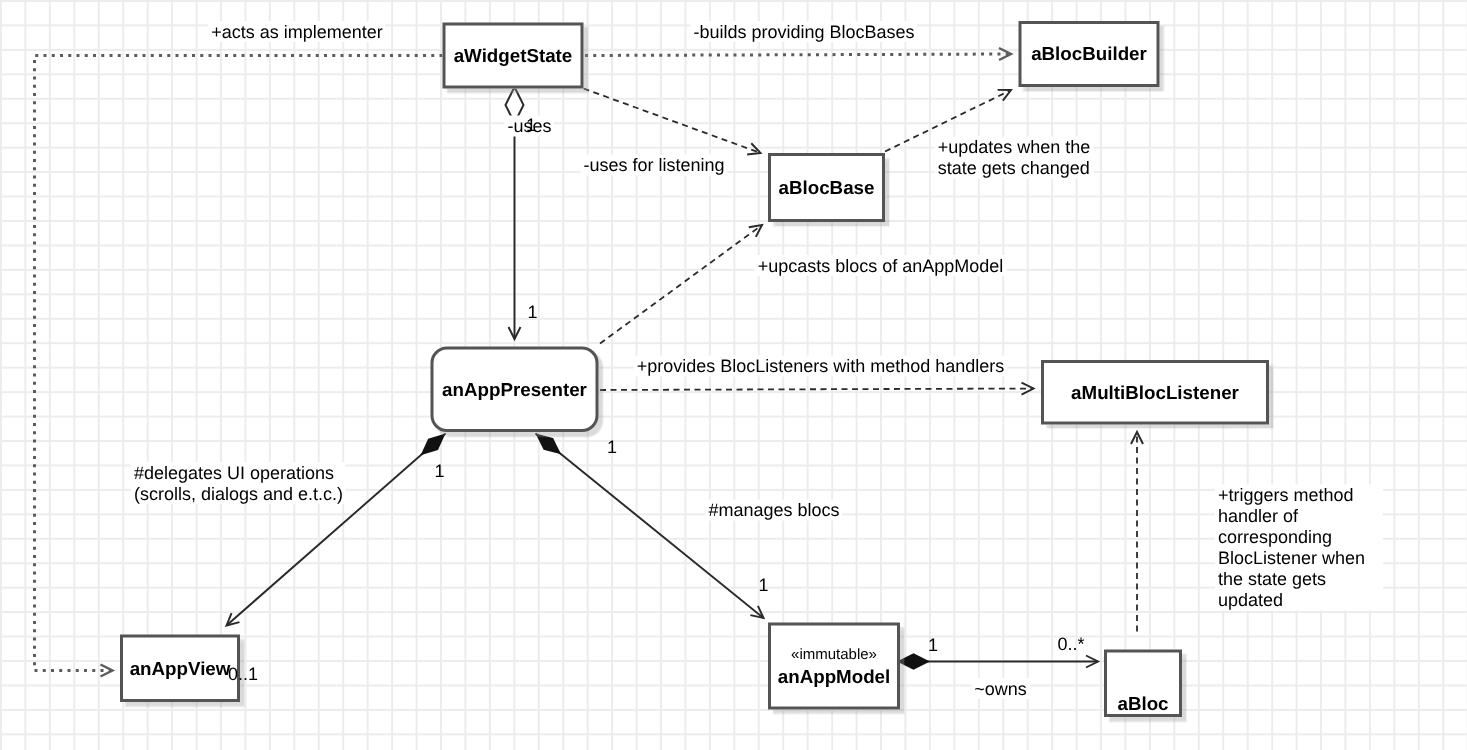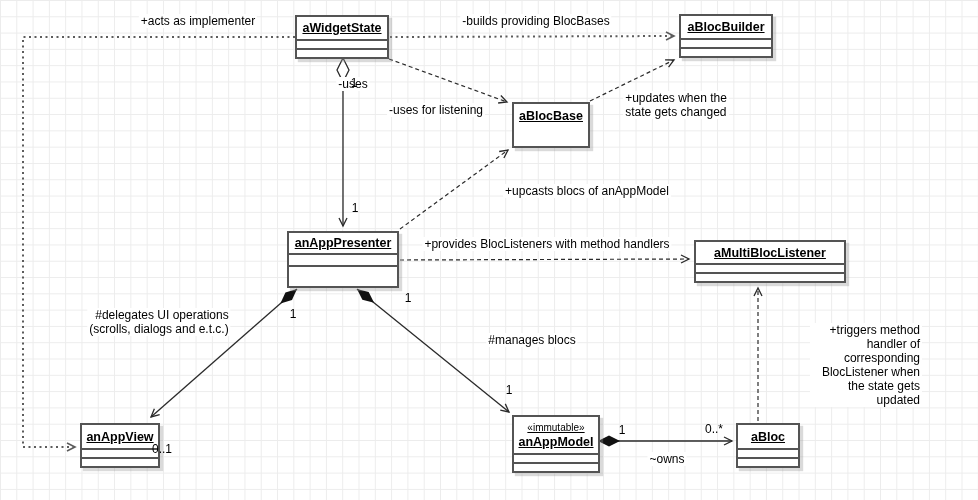--- a/index.html
+++ b/index.html
@@ -10,32 +10,31 @@
       linear-gradient(#ececec 1px, transparent 1px) 0 0 / 16.3px 16.3px,
       linear-gradient(90deg, #ececec 1px, transparent 1px) 0 0 / 16.3px 16.3px,
       #ffffff;
   }
   svg.connectors { position:absolute; left:0; top:0; width:978px; height:500px; }
   .dep   { stroke:#2a2a2a; stroke-width:1.2; fill:none; stroke-dasharray:4 3; }
   .dep2  { stroke:#5c5c5c; stroke-width:2;   fill:none; stroke-dasharray:2 3.5; }
   .solid { stroke:#2a2a2a; stroke-width:1.3; fill:none; }
   .uml-class {
     position:absolute; box-sizing:border-box; background:#fff;
-    border:2px solid #545454; display:flex; flex-direction:column;
+    border:2px solid #545454; display:flex; 
     box-shadow:3px 3px 1px rgba(150,150,150,0.35);
-    text-decoration:underline;
   }
   .uml-title { flex:1; display:flex; flex-direction:column; align-items:center; justify-content:center; overflow:hidden; }
   .uml-name { font-weight:bold; font-size:12.5px; line-height:14px; white-space:nowrap; }
   .uml-stereotype { font-size:10px; line-height:14px; white-space:nowrap; }
   .uml-comp { flex:0 0 auto; border-top:2px solid #545454; }
   .lbl, .mult {
     position:absolute; transform:translate(-50%,-50%);
     font-size:12px; line-height:14px; background:#fff;
-    white-space:pre-line; text-align:right; padding:0 2px;
+    white-space:pre-line; text-align:left; padding:0 2px;
   }
   .lbl.align-left { text-align:left; }
   .mult { background:transparent; padding:0 1px; }
 </style>
 </head>
 <body>
 
 <div id="canvas">
 
   <svg class="connectors">
@@ -91,21 +90,21 @@
   </div>
 
   <div class="uml-class" style="left:512px;top:102px;width:78px;height:46px;align-items:center;">
     <div class="uml-title">
       <div class="uml-name">aBlocBase</div>
     </div>
     <div class="uml-comp" style="height:7px"></div>
     <div class="uml-comp" style="height:7px"></div>
   </div>
 
-  <div class="uml-class" style="left:287px;top:231px;width:112px;height:57px;">
+  <div class="uml-class" style="left:287px;top:231px;width:112px;height:57px;border-radius:11px;">
     <div class="uml-title">
       <div class="uml-name">anAppPresenter</div>
     </div>
     <div class="uml-comp" style="height:10px"></div>
     <div class="uml-comp" style="height:19px"></div>
   </div>
 
   <div class="uml-class" style="left:694px;top:240px;width:152px;height:43px;">
     <div class="uml-title">
       <div class="uml-name">aMultiBlocListener</div>
@@ -124,39 +123,39 @@
 
   <div class="uml-class" style="left:512px;top:415px;width:88px;height:58px;">
     <div class="uml-title">
       <div class="uml-stereotype">«immutable»</div>
       <div class="uml-name">anAppModel</div>
     </div>
     <div class="uml-comp" style="height:7px"></div>
     <div class="uml-comp" style="height:7px"></div>
   </div>
 
-  <div class="uml-class" style="left:736px;top:423px;width:64px;height:45px;">
+  <div class="uml-class" style="left:736px;top:433px;width:52px;height:45px;align-items:flex-end;">
     <div class="uml-title">
       <div class="uml-name">aBloc</div>
     </div>
     <div class="uml-comp" style="height:7px"></div>
     <div class="uml-comp" style="height:7px"></div>
   </div>
 
   <div class="lbl" style="left:198px;top:21px;">+acts as implementer</div>
   <div class="lbl" style="left:536px;top:21px;">-builds providing BlocBases</div>
   <div class="lbl" style="left:305px;top:84px;margin-left:48px;">-uses</div>
   <div class="lbl" style="left:436px;top:110px;">-uses for listening</div>
   <div class="lbl align-left" style="left:676px;top:105px;">+updates when the
 state gets changed</div>
-  <div class="lbl" style="left:587px;top:191px;">+upcasts blocs of anAppModel</div>
+  <div class="lbl" style="left:587px;top:177px;">+upcasts blocs of anAppModel</div>
   <div class="lbl" style="left:547px;top:244px;">+provides BlocListeners with method handlers</div>
   <div class="lbl" style="left:159px;top:322px;">#delegates UI operations
 (scrolls, dialogs and e.t.c.)</div>
-  <div class="lbl" style="left:516px;top:340px;margin-left:16px;">#manages blocs</div>
+  <div class="lbl" style="left:516px;top:340px;">#manages blocs</div>
   <div class="lbl" style="left:866px;top:365px;">+triggers method handler of
 corresponding BlocListener when
 the state gets updated</div>
   <div class="lbl" style="left:667px;top:459px;">~owns</div>
 
   <div class="mult" style="left:354px;top:83px;">1</div>
   <div class="mult" style="left:355px;top:208px;">1</div>
   <div class="mult" style="left:293px;top:314px;">1</div>
   <div class="mult" style="left:162px;top:413px;margin-top:36px;">0..1</div>
   <div class="mult" style="left:408px;top:298px;">1</div>

